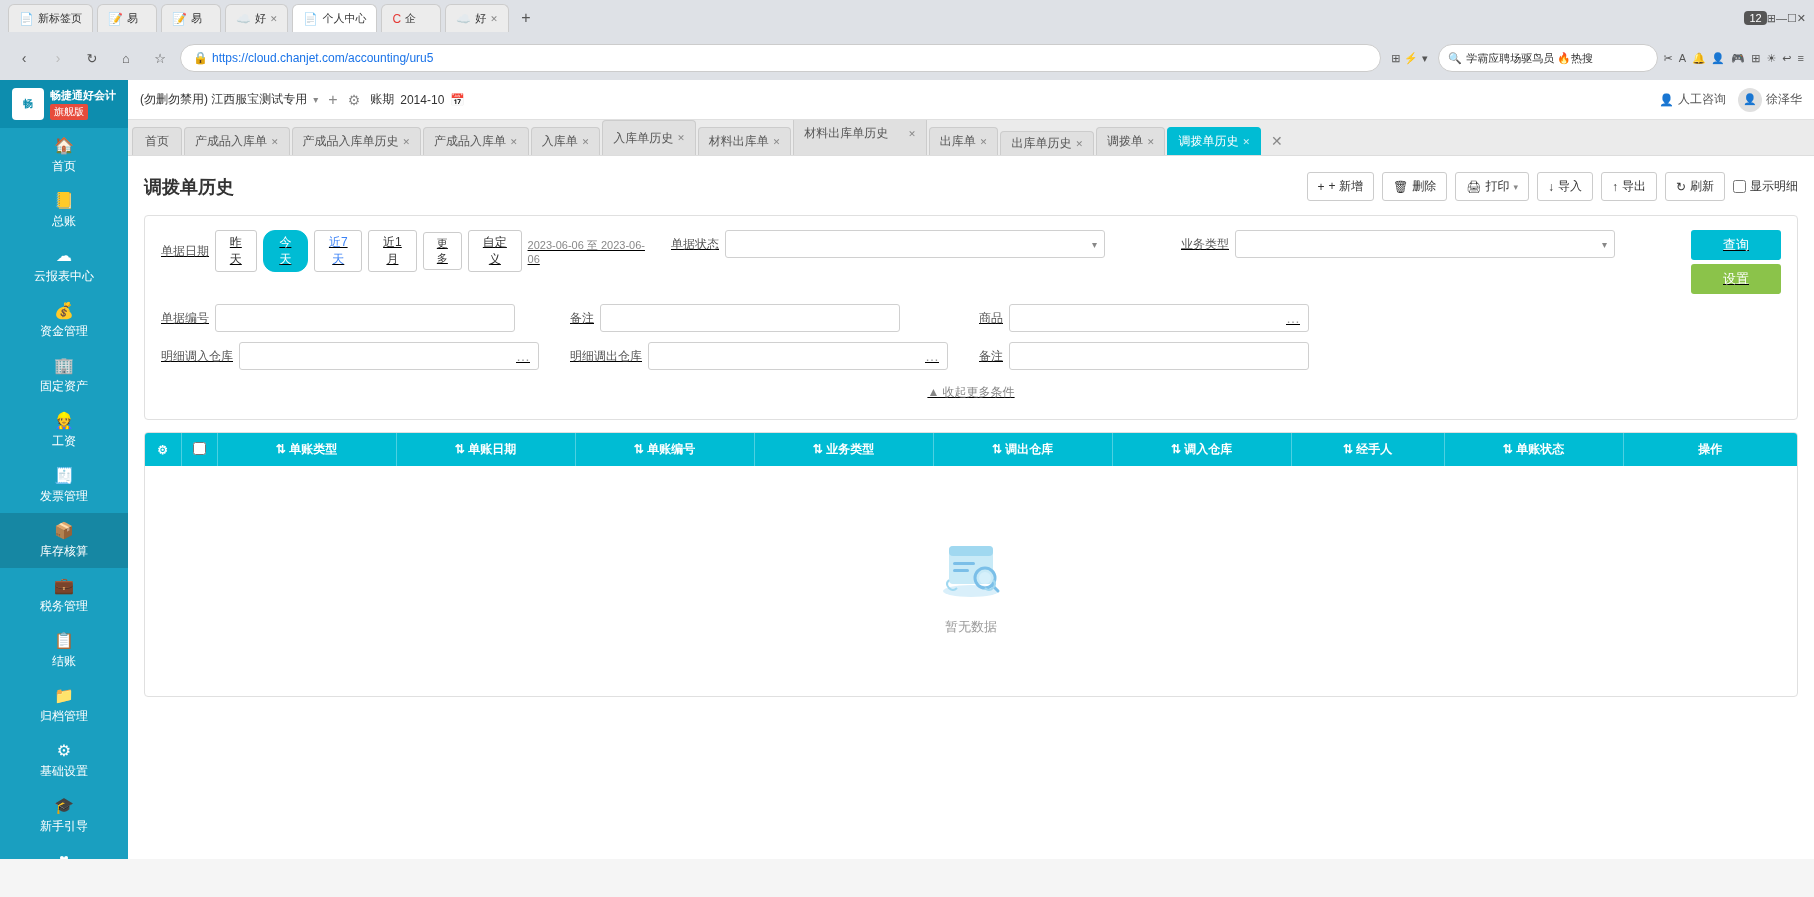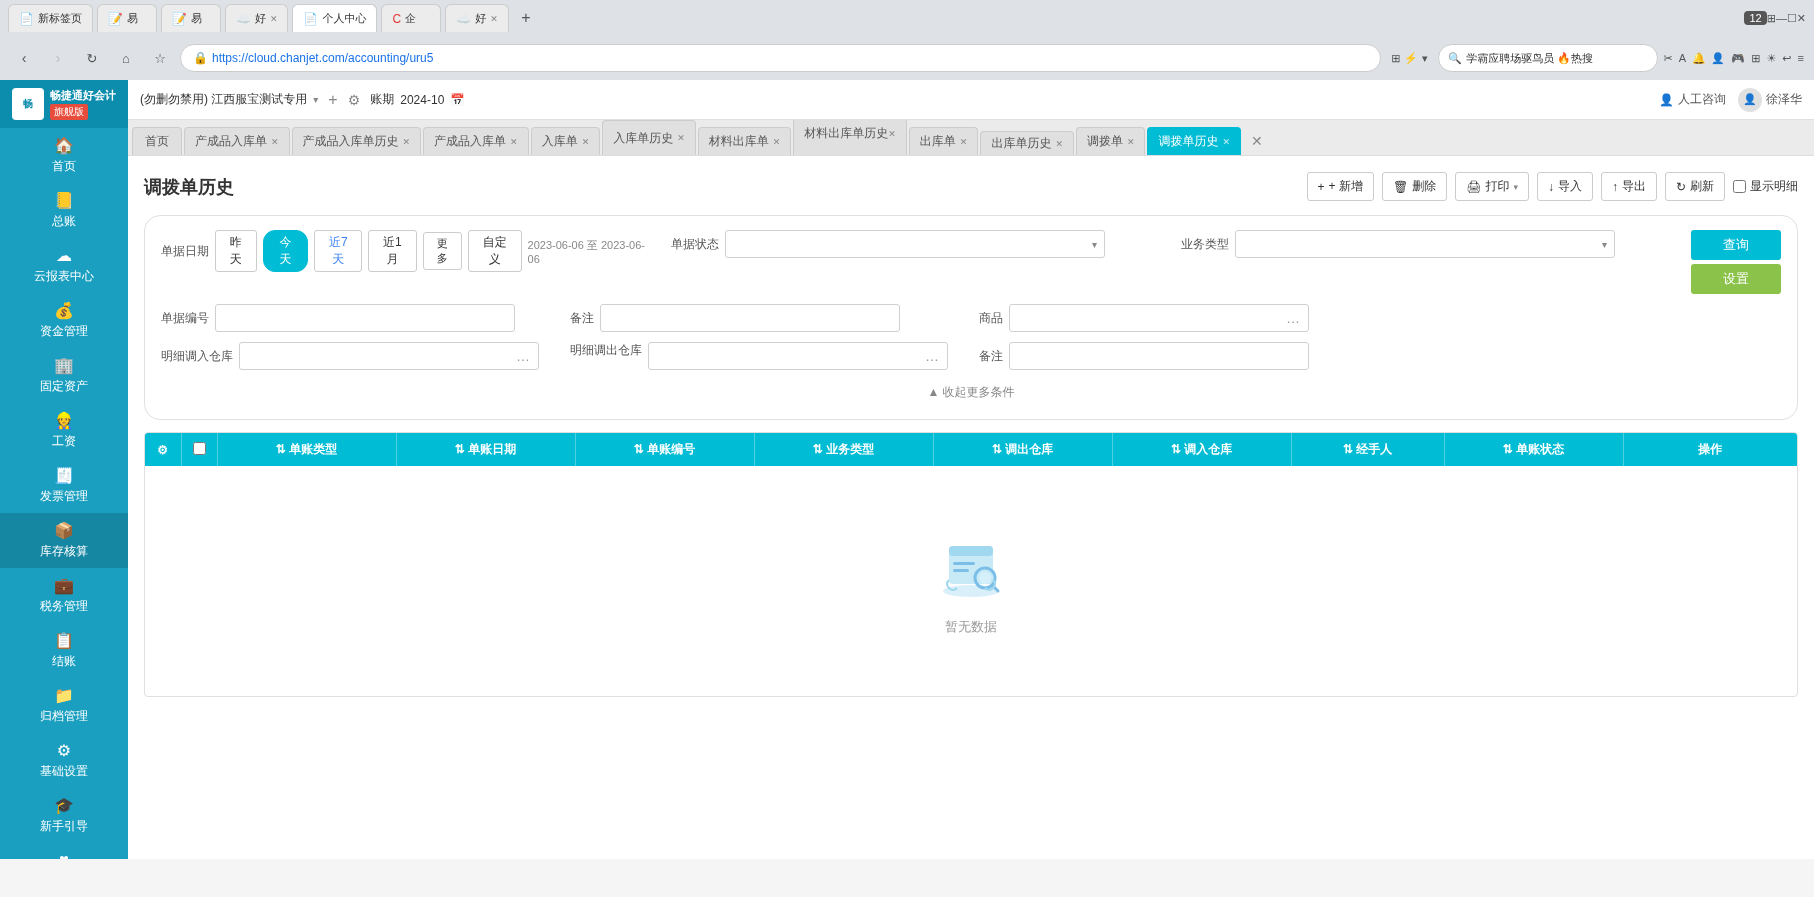--- a/index.html
+++ b/index.html
@@ -156,21 +156,21 @@
 
     <div style="height:40px;background:#fff;border-bottom:1px solid #e0e0e0;display:flex;align-items:center;padding:0 12px;gap:10px;">
       <div style="display:flex;align-items:center;gap:6px;font-size:12px;color:#333;cursor:pointer;">
         <span>(勿删勿禁用) 江西服宝测试专用</span>
         <span style="font-size:10px;color:#888;">▾</span>
       </div>
       <button style="border:none;background:transparent;cursor:pointer;font-size:16px;color:#888;">+</button>
       <button style="border:none;background:transparent;cursor:pointer;font-size:14px;color:#888;">⚙</button>
       <div style="display:flex;align-items:center;gap:6px;font-size:12px;color:#333;cursor:pointer;">
         <span>账期</span>
-        <span>2024-10</span>
+        <span>2014-10</span>
         <span style="font-size:12px;">📅</span>
       </div>
       <div style="margin-left:auto;display:flex;align-items:center;gap:12px;">
         <div style="display:flex;align-items:center;gap:4px;font-size:12px;color:#555;cursor:pointer;">
           <span>👤</span>
           <span>人工咨询</span>
         </div>
         <div style="display:flex;align-items:center;gap:4px;font-size:12px;color:#555;cursor:pointer;">
           <span style="width:24px;height:24px;background:#e0e0e0;border-radius:50%;display:flex;align-items:center;justify-content:center;font-size:11px;">👤</span>
           <span>徐泽华</span>
@@ -199,21 +199,21 @@
           <span style="font-size:9px;color:#888;">✕</span>
       </div>
       <div style="display:flex;align-items:center;padding:0 10px;height:35px;font-size:12px;color:#555;cursor:pointer;white-space:nowrap;background:#e0e0e0;border:1px solid #ccc;border-bottom:none;border-radius:4px 4px 0 0;margin-right:2px;gap:4px;">
         <span>入库单历史</span>
           <span style="font-size:9px;color:#888;">✕</span>
       </div>
       <div style="display:flex;align-items:center;padding:0 10px;height:28px;font-size:12px;color:#555;cursor:pointer;white-space:nowrap;background:#e0e0e0;border:1px solid #ccc;border-bottom:none;border-radius:4px 4px 0 0;margin-right:2px;gap:4px;">
         <span>材料出库单</span>
           <span style="font-size:9px;color:#888;">✕</span>
       </div>
-      <div style="display:flex;align-items:center;padding:0 10px;height:44px;font-size:12px;color:#555;cursor:pointer;white-space:nowrap;background:#e0e0e0;border:1px solid #ccc;border-bottom:none;border-radius:4px 4px 0 0;margin-right:2px;gap:0;">
+      <div style="display:flex;align-items:center;padding:0 10px;height:44px;font-size:12px;color:#555;cursor:pointer;white-space:nowrap;background:#e0e0e0;border:1px solid #ccc;border-bottom:none;border-radius:4px 4px 0 0;margin-right:2px;gap:20px;">
         <span>材料出库单历史</span>
           <span style="font-size:9px;color:#888;">✕</span>
       </div>
       <div style="display:flex;align-items:center;padding:0 10px;height:28px;font-size:12px;color:#555;cursor:pointer;white-space:nowrap;background:#e0e0e0;border:1px solid #ccc;border-bottom:none;border-radius:4px 4px 0 0;margin-right:2px;gap:4px;">
         <span>出库单</span>
           <span style="font-size:9px;color:#888;">✕</span>
       </div>
       <div style="display:flex;align-items:center;padding:0 10px;height:24px;font-size:12px;color:#555;cursor:pointer;white-space:nowrap;background:#e0e0e0;border:1px solid #ccc;border-bottom:none;border-radius:4px 4px 0 0;margin-right:2px;gap:4px;">
         <span>出库单历史</span>
           <span style="font-size:9px;color:#888;">✕</span>
@@ -259,21 +259,21 @@
             <span>↻</span>
               <span>刷新</span>
           </button>
           <label style="display:flex;align-items:center;gap:4px;font-size:12px;color:#333;cursor:pointer;">
             <input type="checkbox" style="cursor: pointer;">
             <span>显示明细</span>
           </label>
         </div>
       </div>
 
-      <div style="border:1px solid #e0e0e0;border-radius:16px;padding:14px 16px;margin-bottom:12px;background:#fff;">
+      <div style="border:1px solid #e0e0e0;border-radius:4px;padding:14px 16px;margin-bottom:12px;background:#fff;text-decoration:underline;">
 
         <div style="display:flex;align-items:flex-start;gap:16px;margin-bottom:10px;">
 
           <div style="display:flex;align-items:center;gap:6px;flex:1;">
             <span style="font-size:12px;color:#555;white-space:nowrap;">单据日期</span>
             <button style="padding:3px 8px;border:1px solid #ccc;border-radius:3px;font-size:12px;cursor:pointer;background:#fff;color:#333;">昨天</button>
             <button style="padding:3px 10px;border:1px solid #00bcd4;border-radius:12px;font-size:12px;cursor:pointer;background:#00bcd4;color:#fff;">今天</button>
             <button style="padding:3px 8px;border:1px solid #ccc;border-radius:3px;font-size:12px;cursor:pointer;background:#fff;color:#3b82f6;">近7天</button>
             <button style="padding:3px 8px;border:1px solid #ccc;border-radius:3px;font-size:12px;cursor:pointer;background:#fff;color:#333;">近1月</button>
             <button style="padding:3px 8px;border:1px solid #ccc;border-radius:3px;font-size:11px;cursor:pointer;background:#fff;color:#333;">更多</button>
@@ -323,21 +323,21 @@
         </div>
 
         <div style="display:flex;align-items:center;gap:16px;margin-bottom:10px;">
           <div style="display:flex;align-items:center;gap:6px;flex:1;">
             <span style="font-size:12px;color:#555;white-space:nowrap;">明细调入仓库</span>
             <div style="flex:1;max-width:300px;display:flex;align-items:center;border:1px solid #d0d0d0;border-radius:3px;background:#fff;height:28px;padding:0 8px;">
               <input type="text" style="flex: 1 1 0%; border: none; outline: none; font-size: 12px;">
               <span style="color:#999;cursor:pointer;font-size:14px;">…</span>
             </div>
           </div>
-          <div style="display:flex;gap:6px;flex:1;">
+          <div style="display:flex;align-items:center;gap:6px;flex:1;">
             <span style="font-size:12px;color:#555;white-space:nowrap;">明细调出仓库</span>
             <div style="flex:1;max-width:300px;display:flex;align-items:center;border:1px solid #d0d0d0;border-radius:3px;background:#fff;height:28px;padding:0 8px;">
               <input type="text" style="flex: 1 1 0%; border: none; outline: none; font-size: 12px;">
               <span style="color:#999;cursor:pointer;font-size:14px;">…</span>
             </div>
           </div>
           <div style="display:flex;align-items:center;gap:6px;flex:1;">
             <span style="font-size:12px;color:#555;white-space:nowrap;">备注</span>
             <input type="text" style="flex: 1 1 0%; height: 28px; border: 1px solid rgb(208, 208, 208); border-radius: 3px; padding: 0px 8px; font-size: 12px; max-width: 300px;">
           </div>

